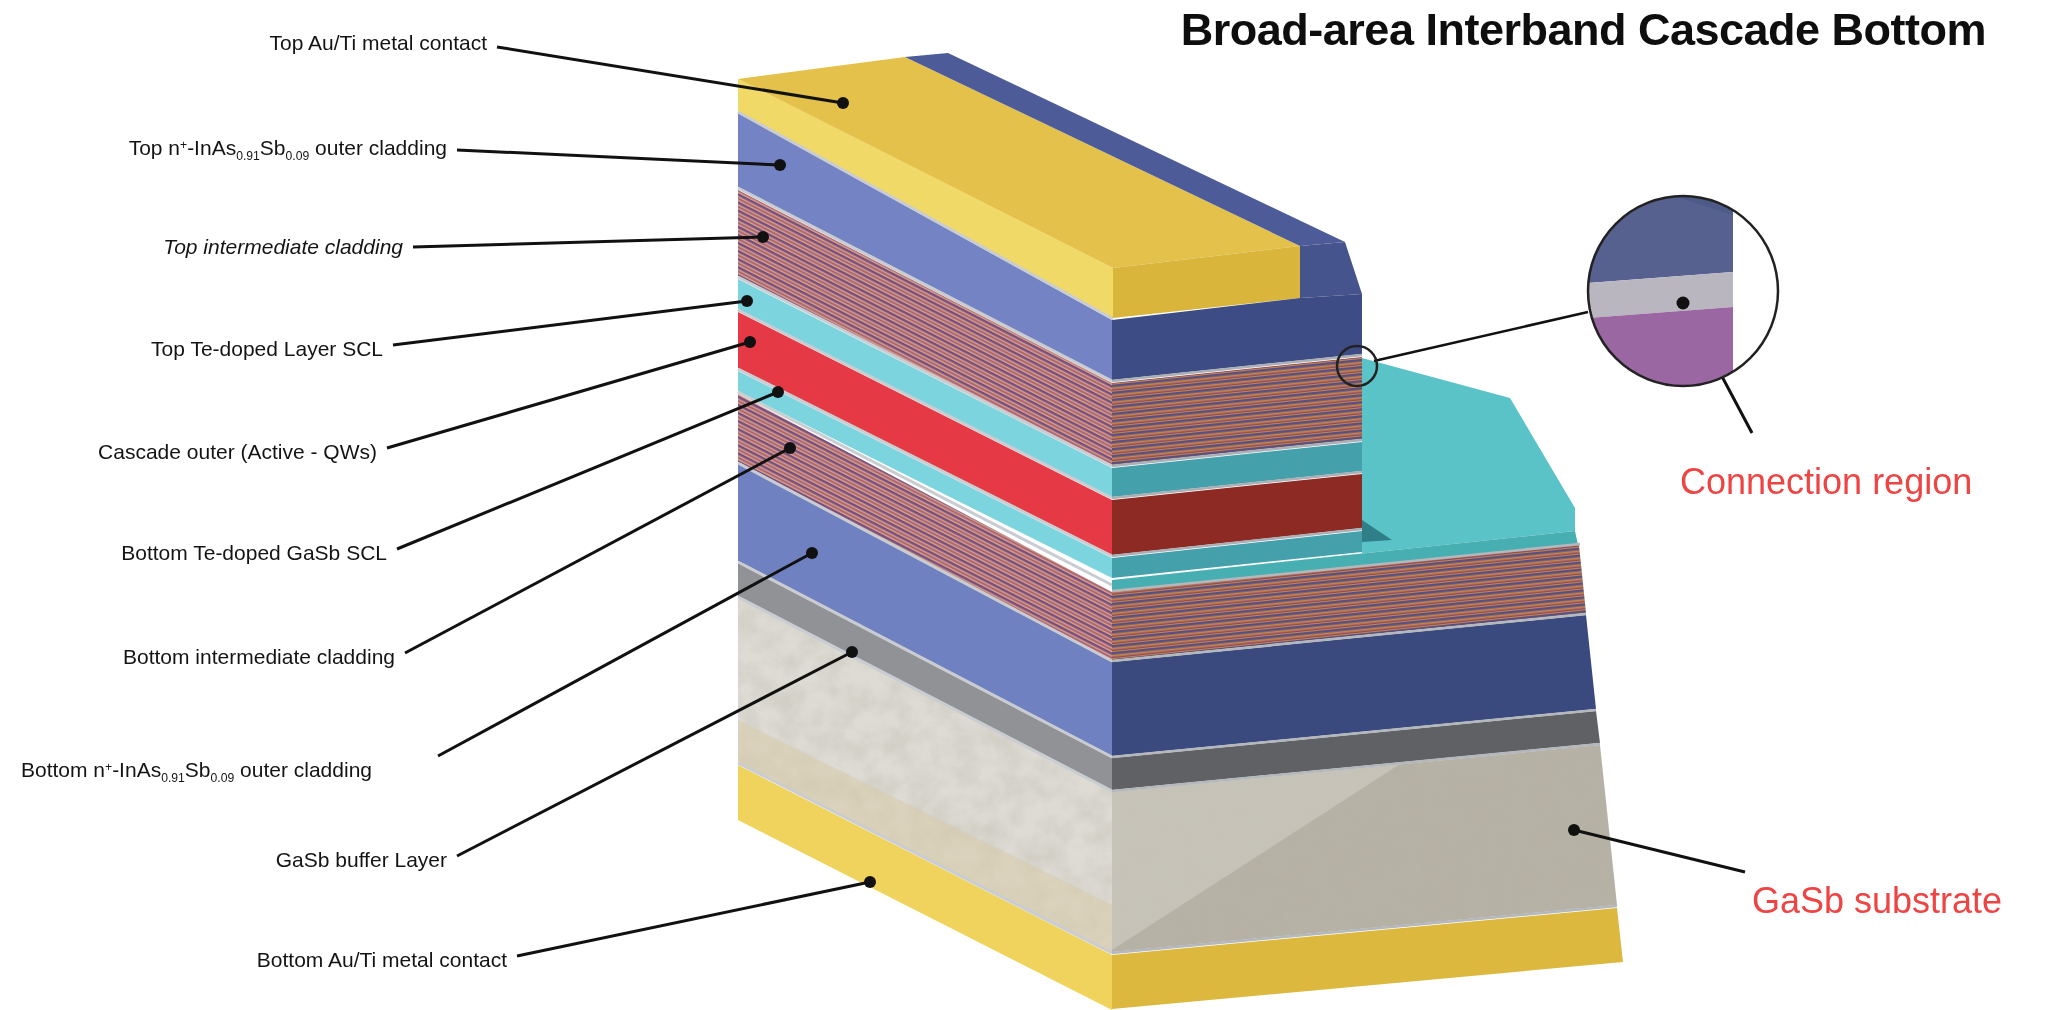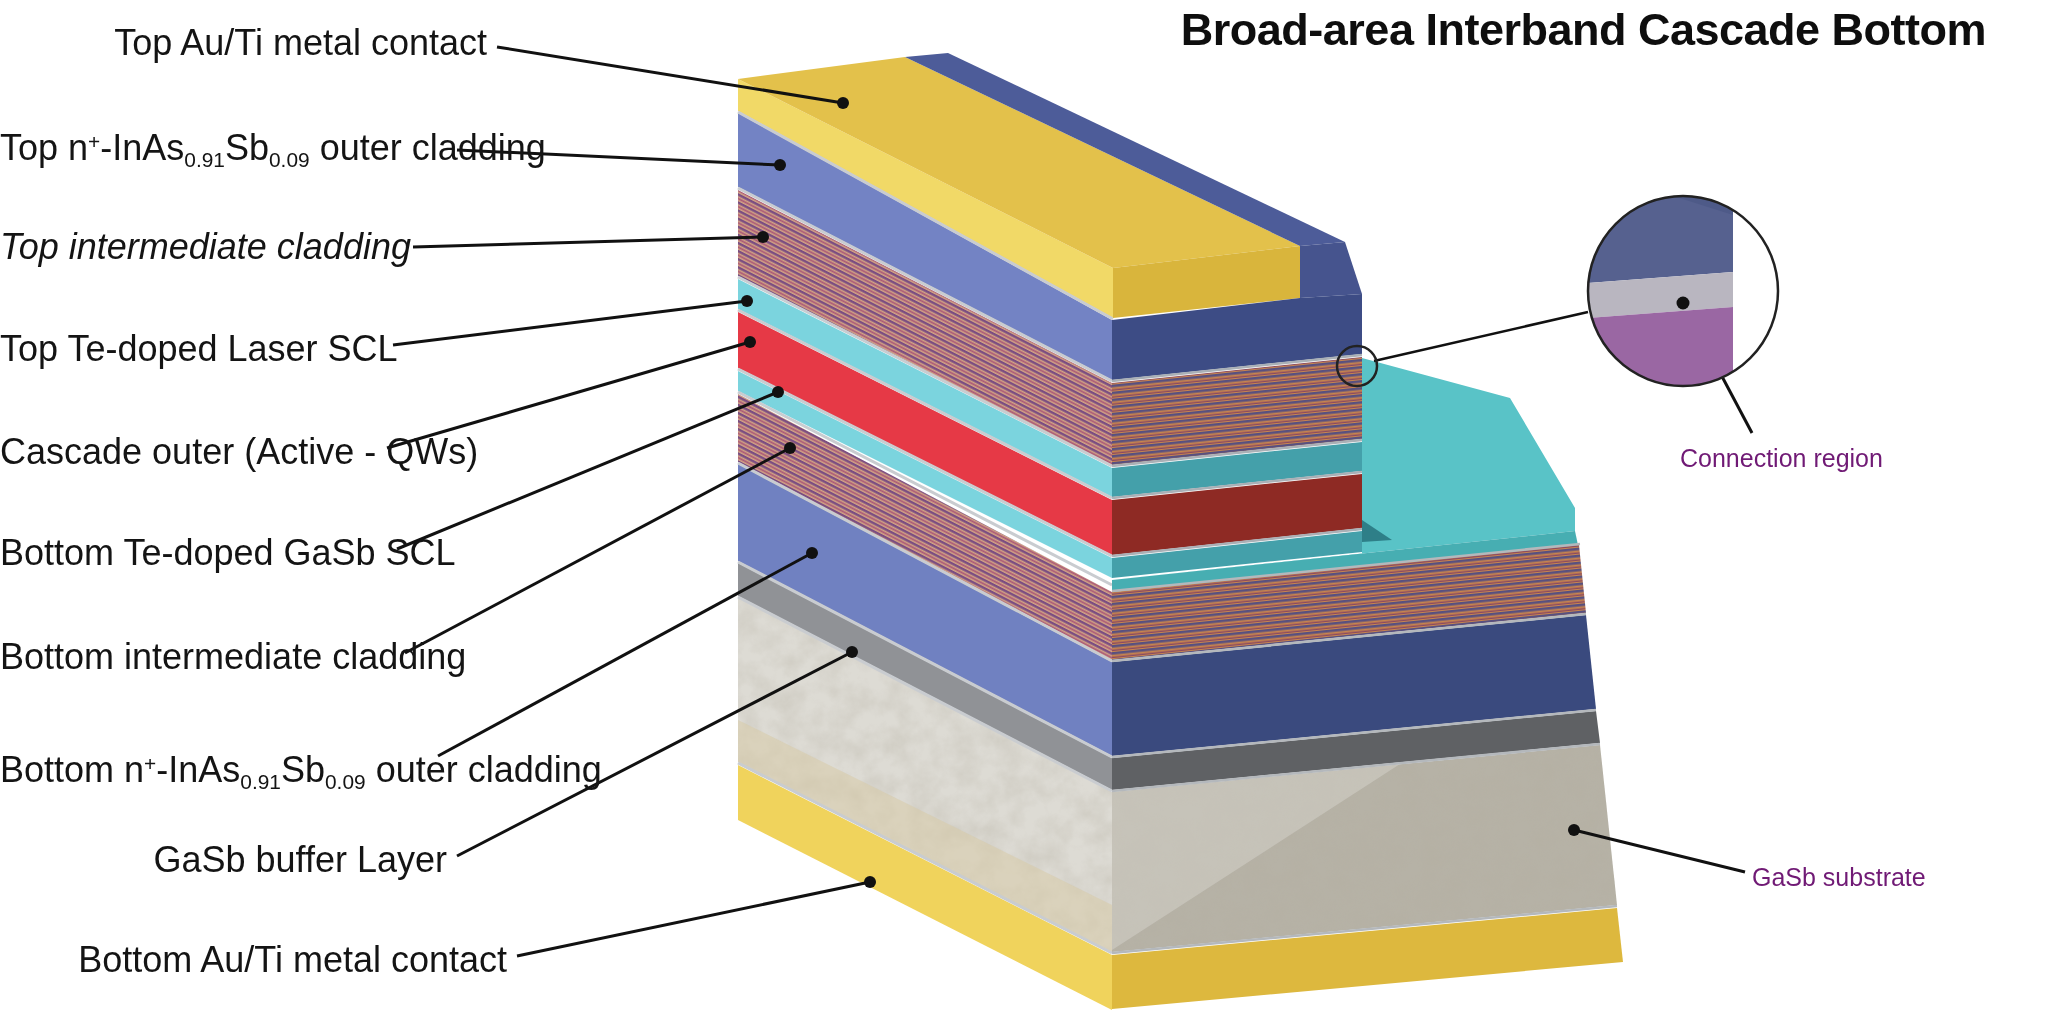--- a/index.html
+++ b/index.html
@@ -1,23 +1,23 @@
 <!DOCTYPE html>
 <html><head>
 <meta charset="utf-8">
 <style>
   html,body{margin:0;padding:0;background:#ffffff;}
   .stage{position:relative;width:2048px;height:1010px;background:#ffffff;overflow:hidden;
          font-family:"Liberation Sans", sans-serif;color:#111;}
   .stage svg{position:absolute;left:0;top:0;}
   .lbl{position:absolute;transform:translateY(-50%);text-align:right;
-       font-size:36px;line-height:1.05;color:#141414;white-space:nowrap;}
+       font-size:21px;line-height:1.05;color:#141414;white-space:nowrap;}
   .lbl .sup{font-size:58%;vertical-align:0.5em;}
   .lbl .sub{font-size:58%;vertical-align:-0.35em;}
-  .rlbl{position:absolute;transform:translateY(-50%);font-size:25px;color:#701a75;white-space:nowrap;}
+  .rlbl{position:absolute;transform:translateY(-50%);font-size:36px;color:#ef4444;white-space:nowrap;margin-top:24px;}
   .title{position:absolute;left:1150px;top:30px;width:836px;transform:translateY(-50%);
          text-align:right;font-size:45px;font-weight:600;letter-spacing:-0.5px;color:#0e0e0e;white-space:nowrap;}
 </style>
 </head>
 <body>
 
 <div class="stage">
 
   <svg width="2048" height="1010" viewBox="0 0 2048 1010">
     <defs>
@@ -156,21 +156,21 @@
       <circle cx="1683" cy="291" r="95" fill="none" stroke="#222" stroke-width="2.5"></circle>
       <circle cx="1683" cy="303" r="6.5" fill="#111"></circle>
     </g>
   </svg>
 
   <div class="title">Broad-area Interband Cascade Bottom</div>
 
   <div class="lbl" style="left:0;top:43px;width:487px;"><span>Top Au/Ti metal contact</span></div>
   <div class="lbl" style="left:0;top:150px;width:447px;"><span>Top n</span><span class="sup">+</span><span>-InAs</span><span class="sub">0.91</span><span>Sb</span><span class="sub">0.09</span><span> outer cladding</span></div>
   <div class="lbl" style="left:0;top:247px;width:403px;font-style:italic;"><span>Top intermediate cladding</span></div>
-  <div class="lbl" style="left:0;top:349px;width:383px;"><span>Top Te-doped Laser SCL</span></div>
+  <div class="lbl" style="left:0;top:349px;width:383px;"><span>Top Te-doped Layer SCL</span></div>
   <div class="lbl" style="left:0;top:452px;width:377px;"><span>Cascade outer (Active - QWs)</span></div>
   <div class="lbl" style="left:0;top:657px;width:395px;"><span>Bottom intermediate cladding</span></div>
   <div class="lbl" style="left:0;top:553px;width:387px;"><span>Bottom Te-doped GaSb SCL</span></div>
   <div class="lbl" style="left:0;top:772px;width:372px;"><span>Bottom n</span><span class="sup">+</span><span>-InAs</span><span class="sub">0.91</span><span>Sb</span><span class="sub">0.09</span><span> outer cladding</span></div>
   <div class="lbl" style="left:0;top:860px;width:447px;"><span>GaSb buffer Layer</span></div>
   <div class="lbl" style="left:0;top:960px;width:507px;"><span>Bottom Au/Ti metal contact</span></div>
 
   <div class="rlbl" style="left:1680px;top:458px;">Connection region</div>
   <div class="rlbl" style="left:1752px;top:877px;">GaSb substrate</div>
 

